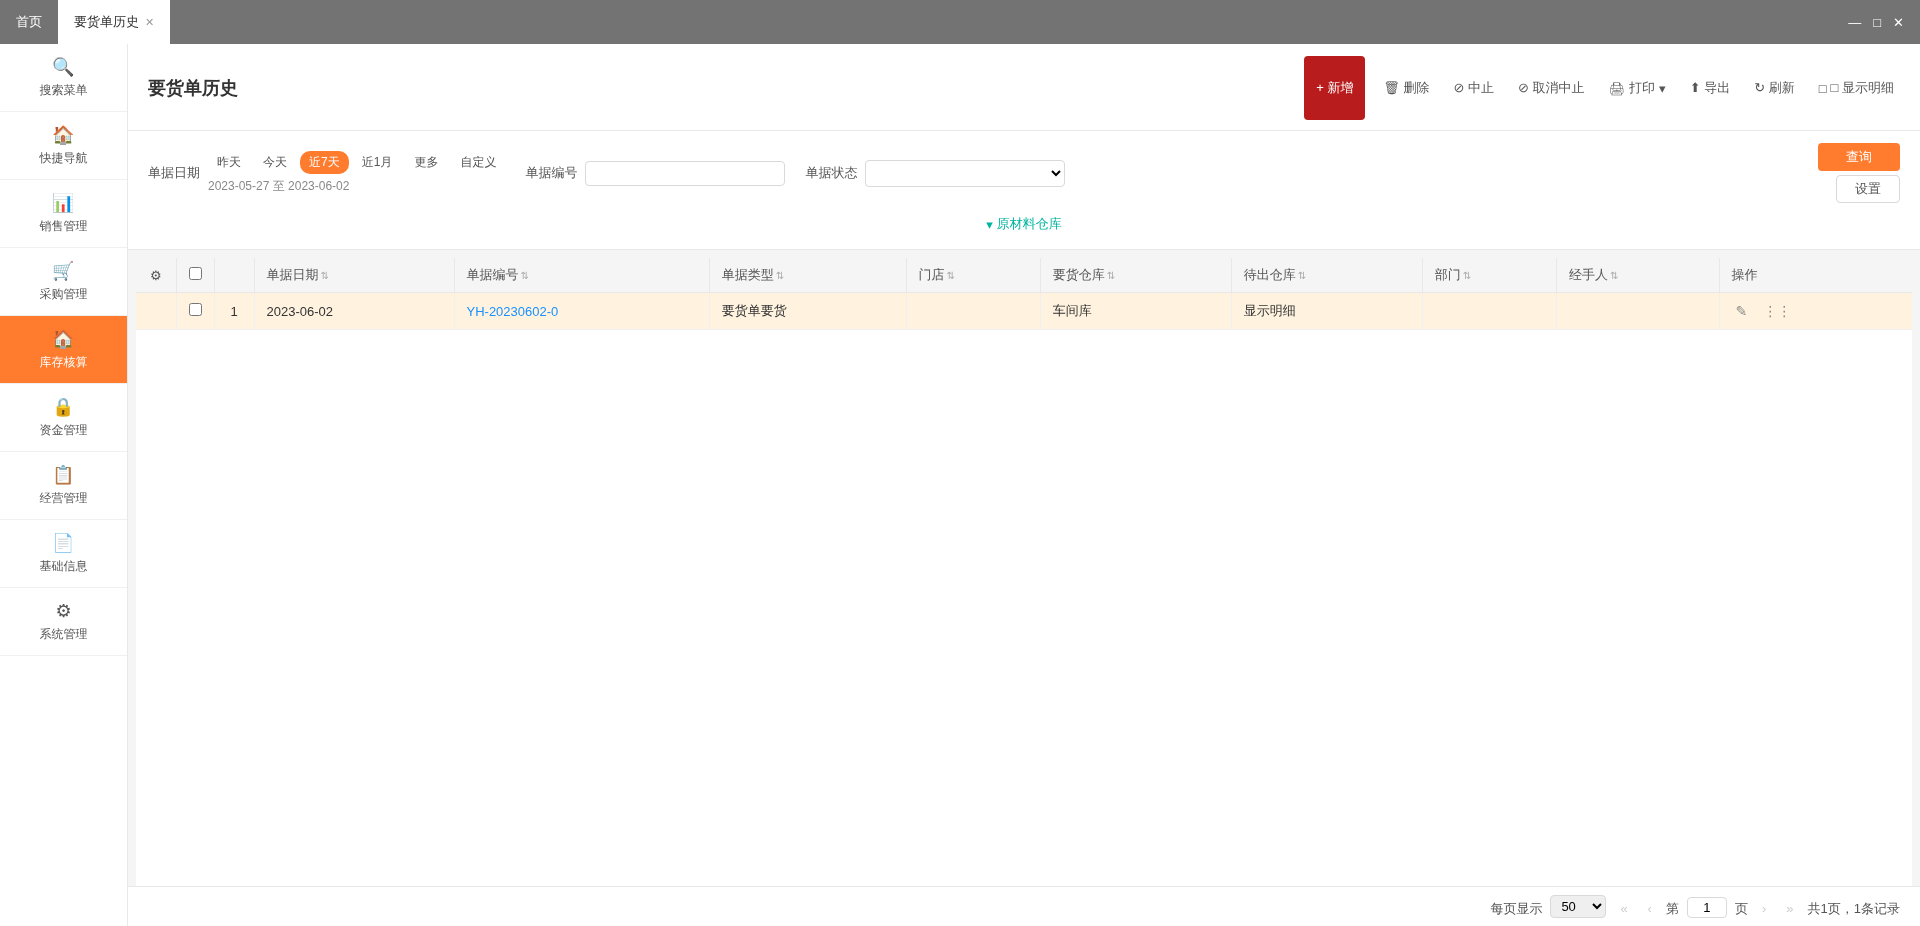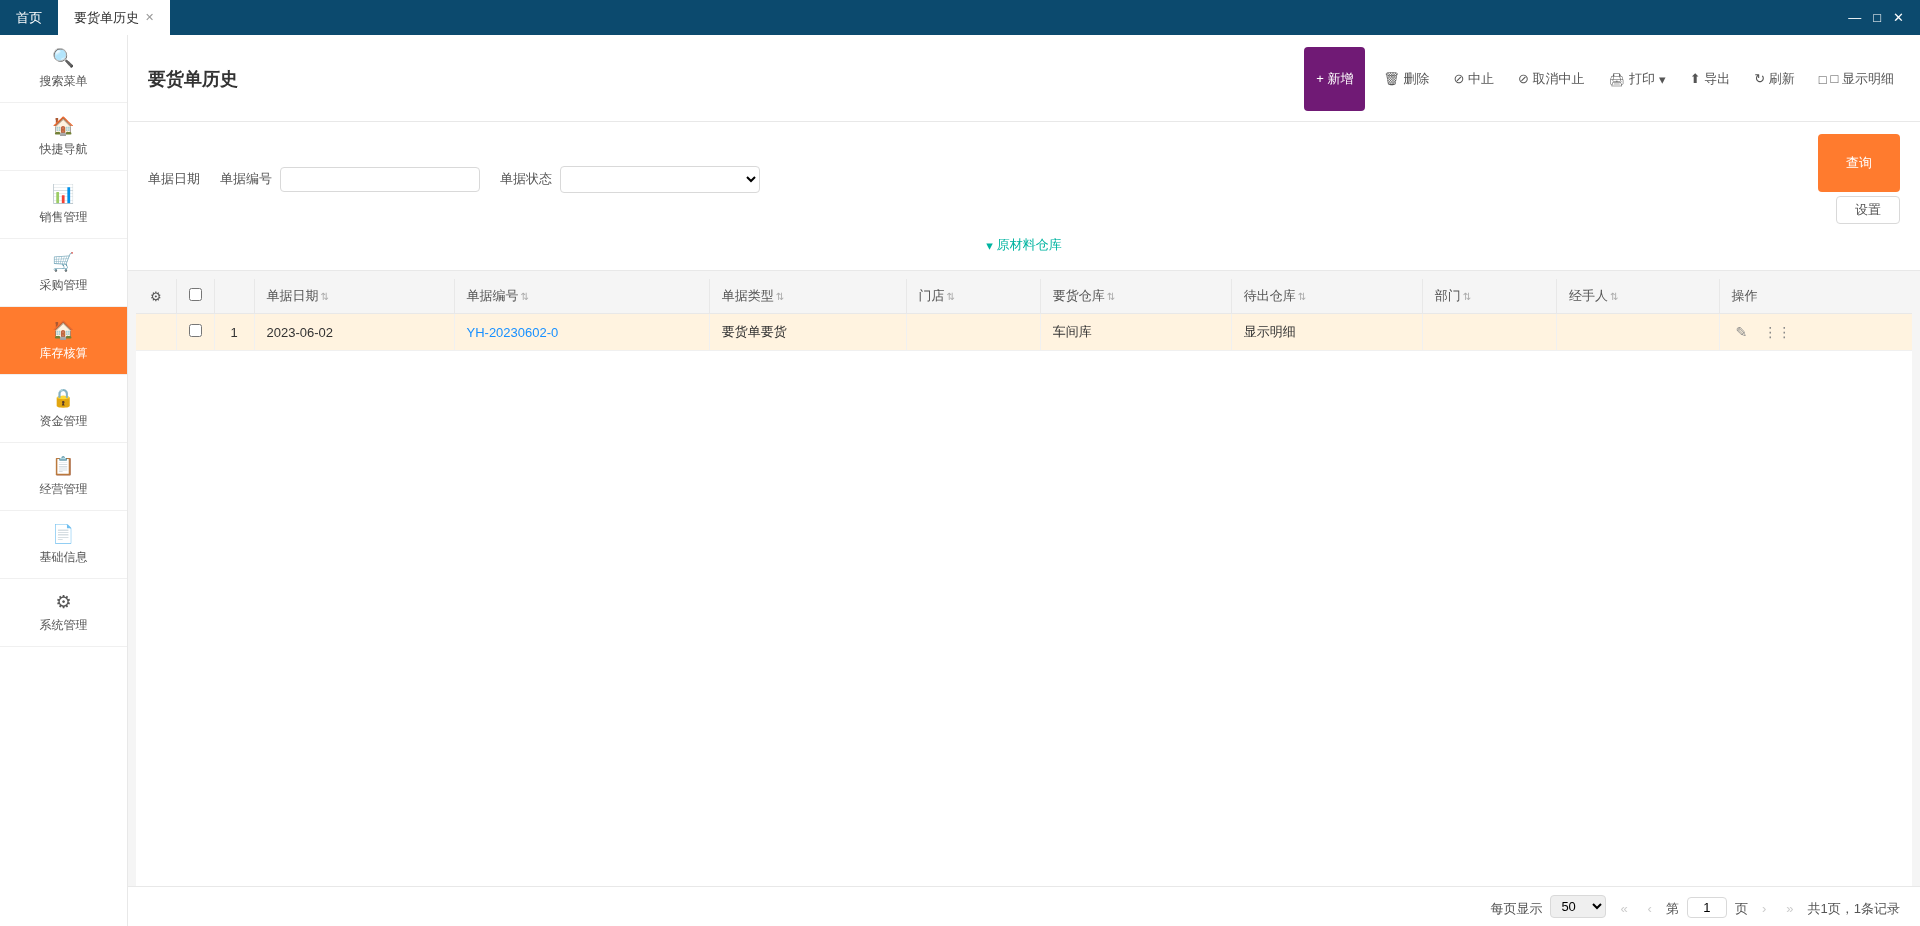--- a/index.html
+++ b/index.html
@@ -1,21 +1,21 @@
 <!DOCTYPE html>
 <html><head>
   <meta charset="utf-8">
   <style>
     * { box-sizing: border-box; margin: 0; padding: 0; }
     body { font-family: "Microsoft YaHei", "PingFang SC", sans-serif; font-size: 13px; color: #333; background: #f0f2f5; display: flex; flex-direction: column; height: 926px; overflow: hidden; }
 
     
     .top-bar {
-      height: 35px;
-      background: #0c4a6e;
+      height: 44px;
+      background: #737373;
       display: flex;
       align-items: center;
       padding: 0 0 0 0;
       flex-shrink: 0;
     }
     .top-bar-tabs {
       display: flex;
       align-items: stretch;
       height: 100%;
       flex: 1;
@@ -116,21 +116,21 @@
       display: flex;
       align-items: center;
       gap: 4px;
       cursor: pointer;
       color: #555;
       font-size: 13px;
       padding: 4px 6px;
       border-radius: 3px;
     }
     .toolbar-btn.primary {
-      background: #701a75;
+      background: #b91c1c;
       color: #fff;
       border: none;
       padding: 23px 12px;
       border-radius: 4px;
     }
 
     
     .filter-area {
       background: #fff;
       padding: 12px 20px;
@@ -205,21 +205,21 @@
     .filter-actions {
       display: flex;
       flex-direction: column;
       gap: 4px;
       margin-left: auto;
     }
     .query-btn {
       background: #ff7b2e;
       color: #fff;
       border: none;
-      padding: 20px 18px;
+      padding: 5px 18px;
       border-radius: 4px;
       cursor: pointer;
       font-size: 13px;
     }
     .setting-btn {
       background: #fff;
       color: #555;
       border: 1px solid #d9d9d9;
       padding: 4px 18px;
       border-radius: 4px;
@@ -426,20 +426,31 @@
           <span>□ 显示明细</span>
         </span>
       </div>
     </div>
 
     <div class="filter-area">
       <div class="filter-row">
 
         <div class="filter-group">
           <span class="filter-label">单据日期</span>
+          <div style="display:flex;flex-direction:column;gap:2px;">
+            <div class="filter-date-btns">
+              <span class="date-btn">昨天</span>
+              <span class="date-btn">今天</span>
+              <span class="date-btn active">近7天</span>
+              <span class="date-btn">近1月</span>
+              <span class="date-btn">更多</span>
+              <span class="date-btn">自定义</span>
+            </div>
+            <div class="filter-date-range">2023-05-27 至 2023-06-02</div>
+          </div>
         </div>
 
         <div class="filter-group">
           <span class="filter-label">单据编号</span>
           <input class="filter-input" type="text" value="" style="">
         </div>
 
         <div class="filter-group">
           <span class="filter-label">单据状态</span>
           <select class="filter-select">

